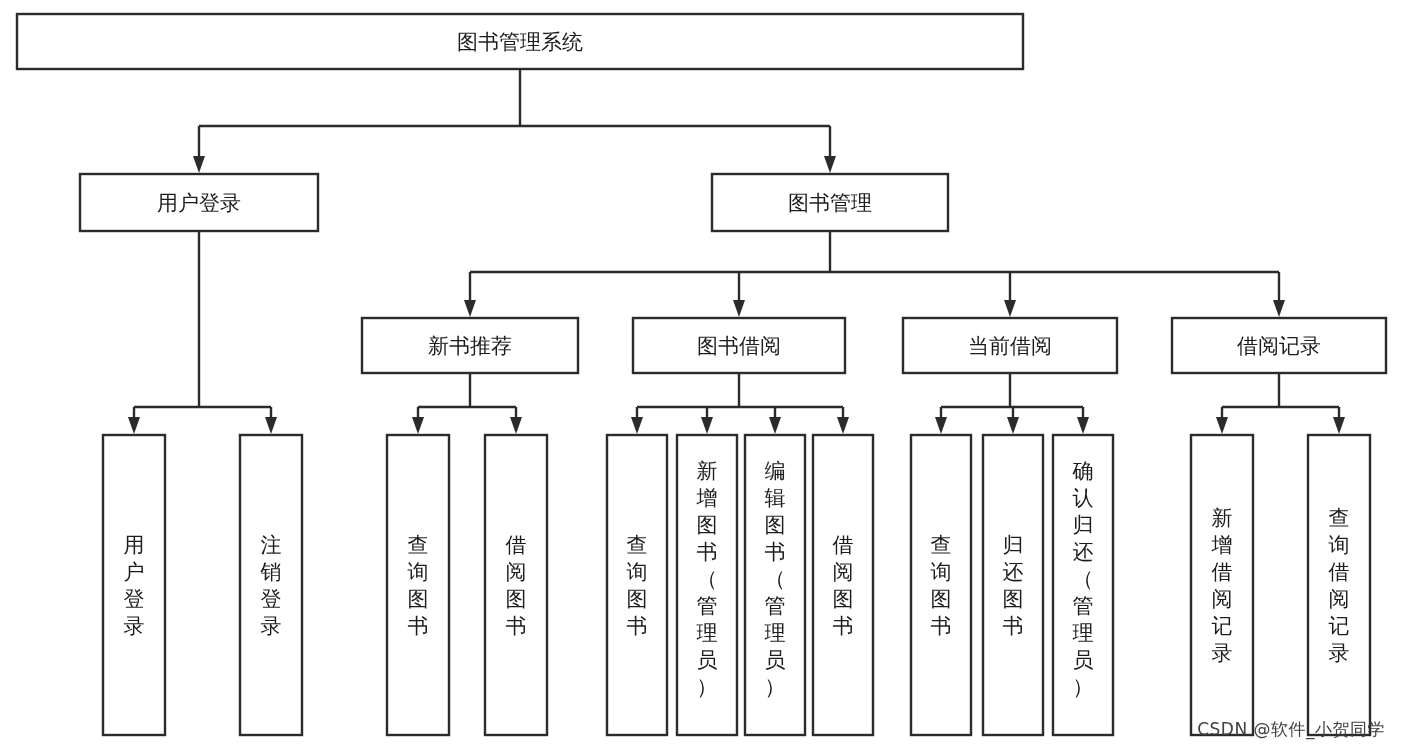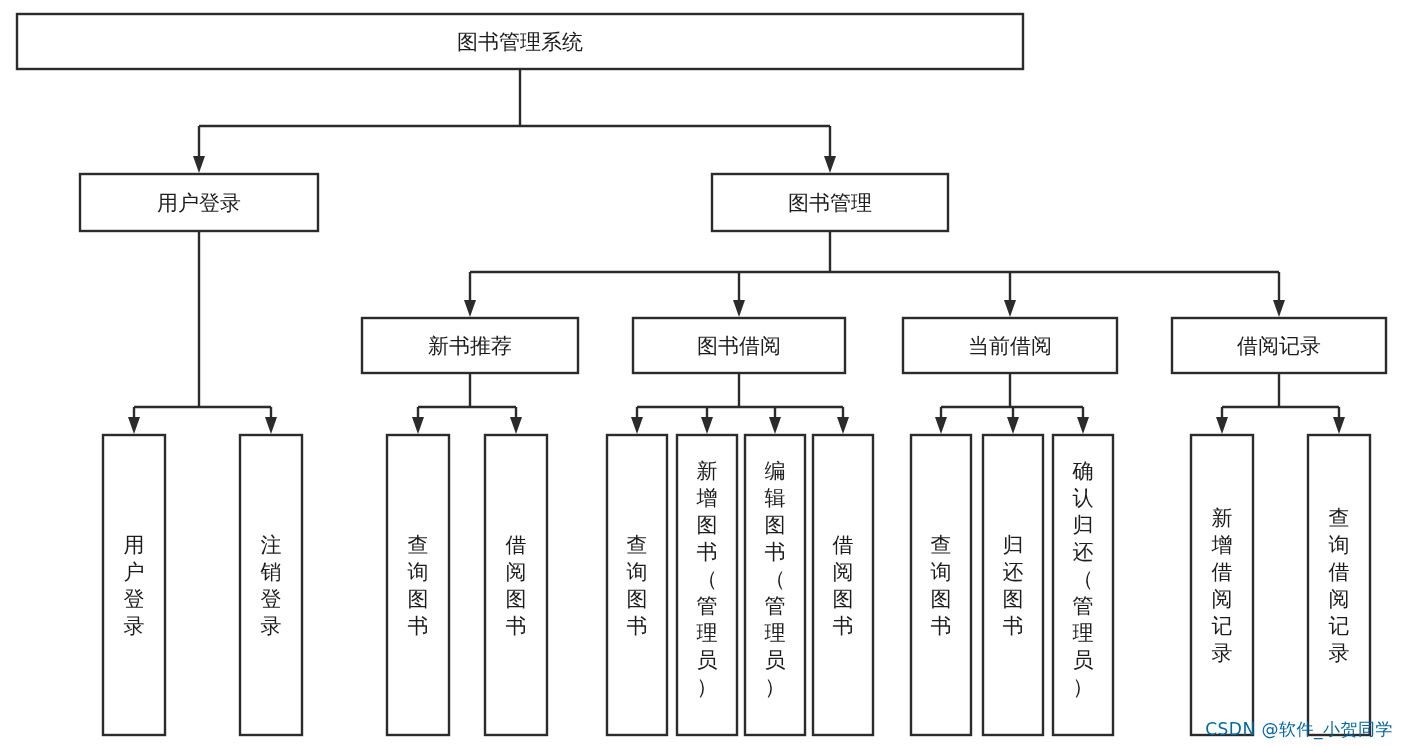--- a/index.html
+++ b/index.html
@@ -44,25 +44,25 @@
     stroke-width: 2.4;
     fill: none;
     stroke-linecap: butt;
   }
   .edge-arrow {
     fill: #2b2b2b;
     stroke: none;
   }
   .watermark {
     position: absolute;
-    right: 12px;
+    right: 20px;
     bottom: 6px;
     font-family: "DejaVu Sans", "Liberation Sans", sans-serif;
     font-size: 17px;
-    color: #0369a1;
+    color: #404040;
     letter-spacing: 0.5px;
     white-space: nowrap;
     user-select: none;
     text-align: right;
   }
 </style>
 </head>
 <body>
 
 <svg id="chart-root" viewBox="0 0 1405 747" xmlns="http://www.w3.org/2000/svg">

